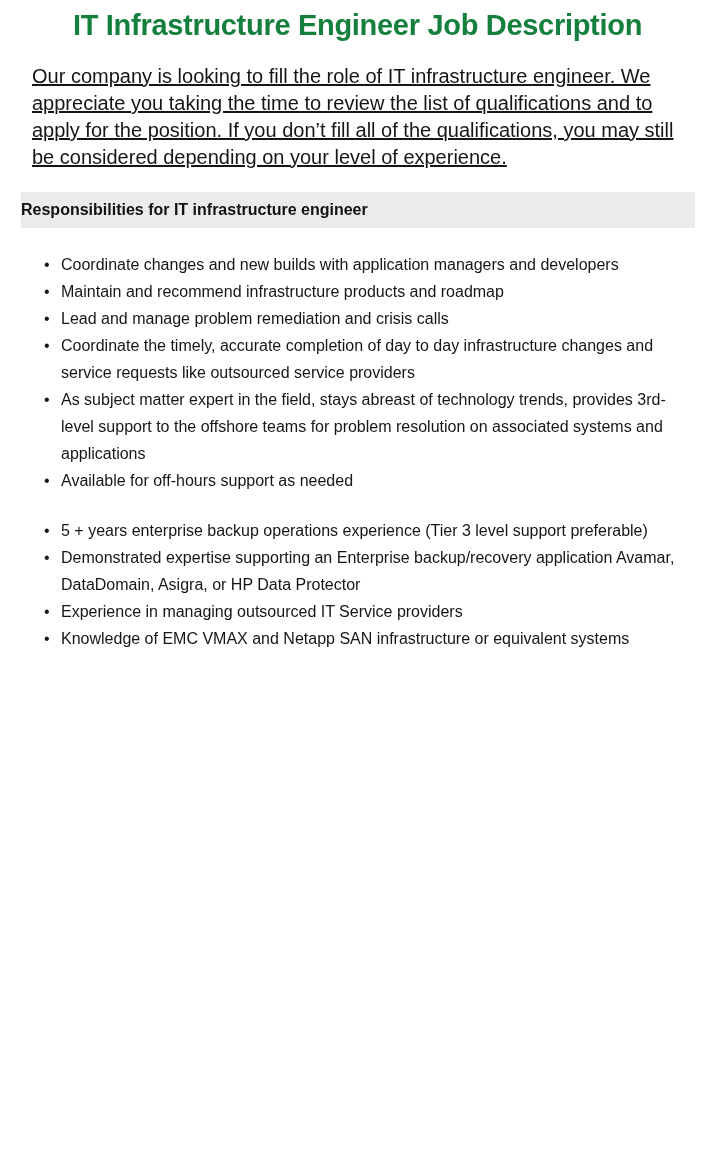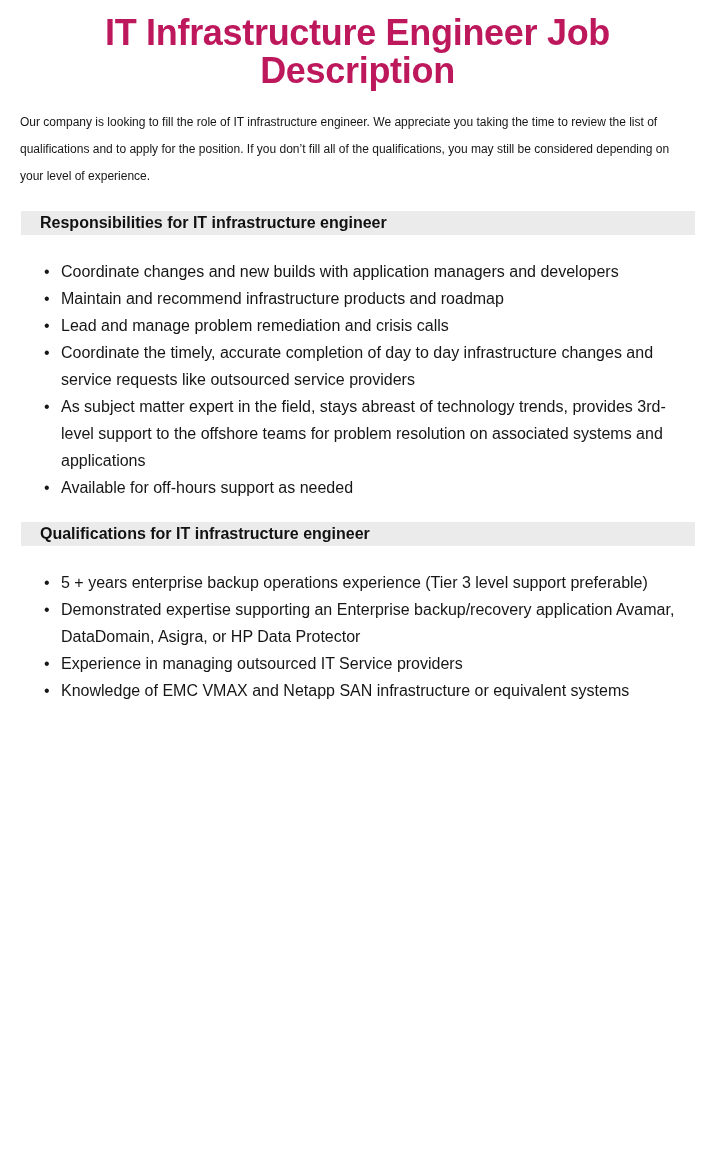--- a/index.html
+++ b/index.html
@@ -13,45 +13,45 @@
     font-family: "Liberation Sans", sans-serif;
     color: #161616;
     overflow: hidden;
   }
   .page {
     padding: 0 25px 0 20px;
     box-sizing: border-box;
     width: 720px;
   }
   h1.page-title {
-    margin: 8px;
+    margin: 0;
     padding-top: 6px;
-    font-size: 36px;
+    font-size: 29px;
     line-height: 38px;
     font-weight: bold;
     text-align: center;
     letter-spacing: -0.3px;
-    color: #be185d;
+    color: #15803d;
   }
   p.intro {
-    margin: 19px 0 0 0;
-    font-size: 12px;
+    margin: 19px 0 0 12px;
+    font-size: 20px;
     line-height: 27px;
+    text-decoration: underline;
   }
   .section {
     margin: 0;
   }
   .section-bar {
     margin-top: 21px;
     margin-left: 1px;
     background: #ebebeb;
-    height: 24px;
+    height: 36px;
     display: flex;
     align-items: center;
-    padding-left: 19px;
     box-sizing: border-box;
   }
   .section-bar .section-heading {
     font-size: 16px;
     font-weight: bold;
     color: #111111;
   }
   ul.bullet-list {
     list-style: none;
     margin: 23px 0 0 0;
@@ -89,23 +89,20 @@
         <li>Coordinate changes and new builds with application managers and developers</li>
         <li>Maintain and recommend infrastructure products and roadmap</li>
         <li>Lead and manage problem remediation and crisis calls</li>
         <li>Coordinate the timely, accurate completion of day to day infrastructure changes and service requests like outsourced service providers</li>
         <li>As subject matter expert in the field, stays abreast of technology trends, provides 3rd-level support to the offshore teams for problem resolution on associated systems and applications</li>
         <li>Available for off-hours support as needed</li>
       </ul>
   </section>
 
   <section class="section">
-    <div class="section-bar">
-      <span class="section-heading">Qualifications for IT infrastructure engineer</span>
-    </div>
     <ul class="bullet-list">
         <li>5 + years enterprise backup operations experience (Tier 3 level support preferable)</li>
         <li>Demonstrated expertise supporting an Enterprise backup/recovery application Avamar, DataDomain, Asigra, or HP Data Protector</li>
         <li>Experience in managing outsourced IT Service providers</li>
         <li>Knowledge of EMC VMAX and Netapp SAN infrastructure or equivalent systems</li>
       </ul>
   </section>
 
 </main>
 

